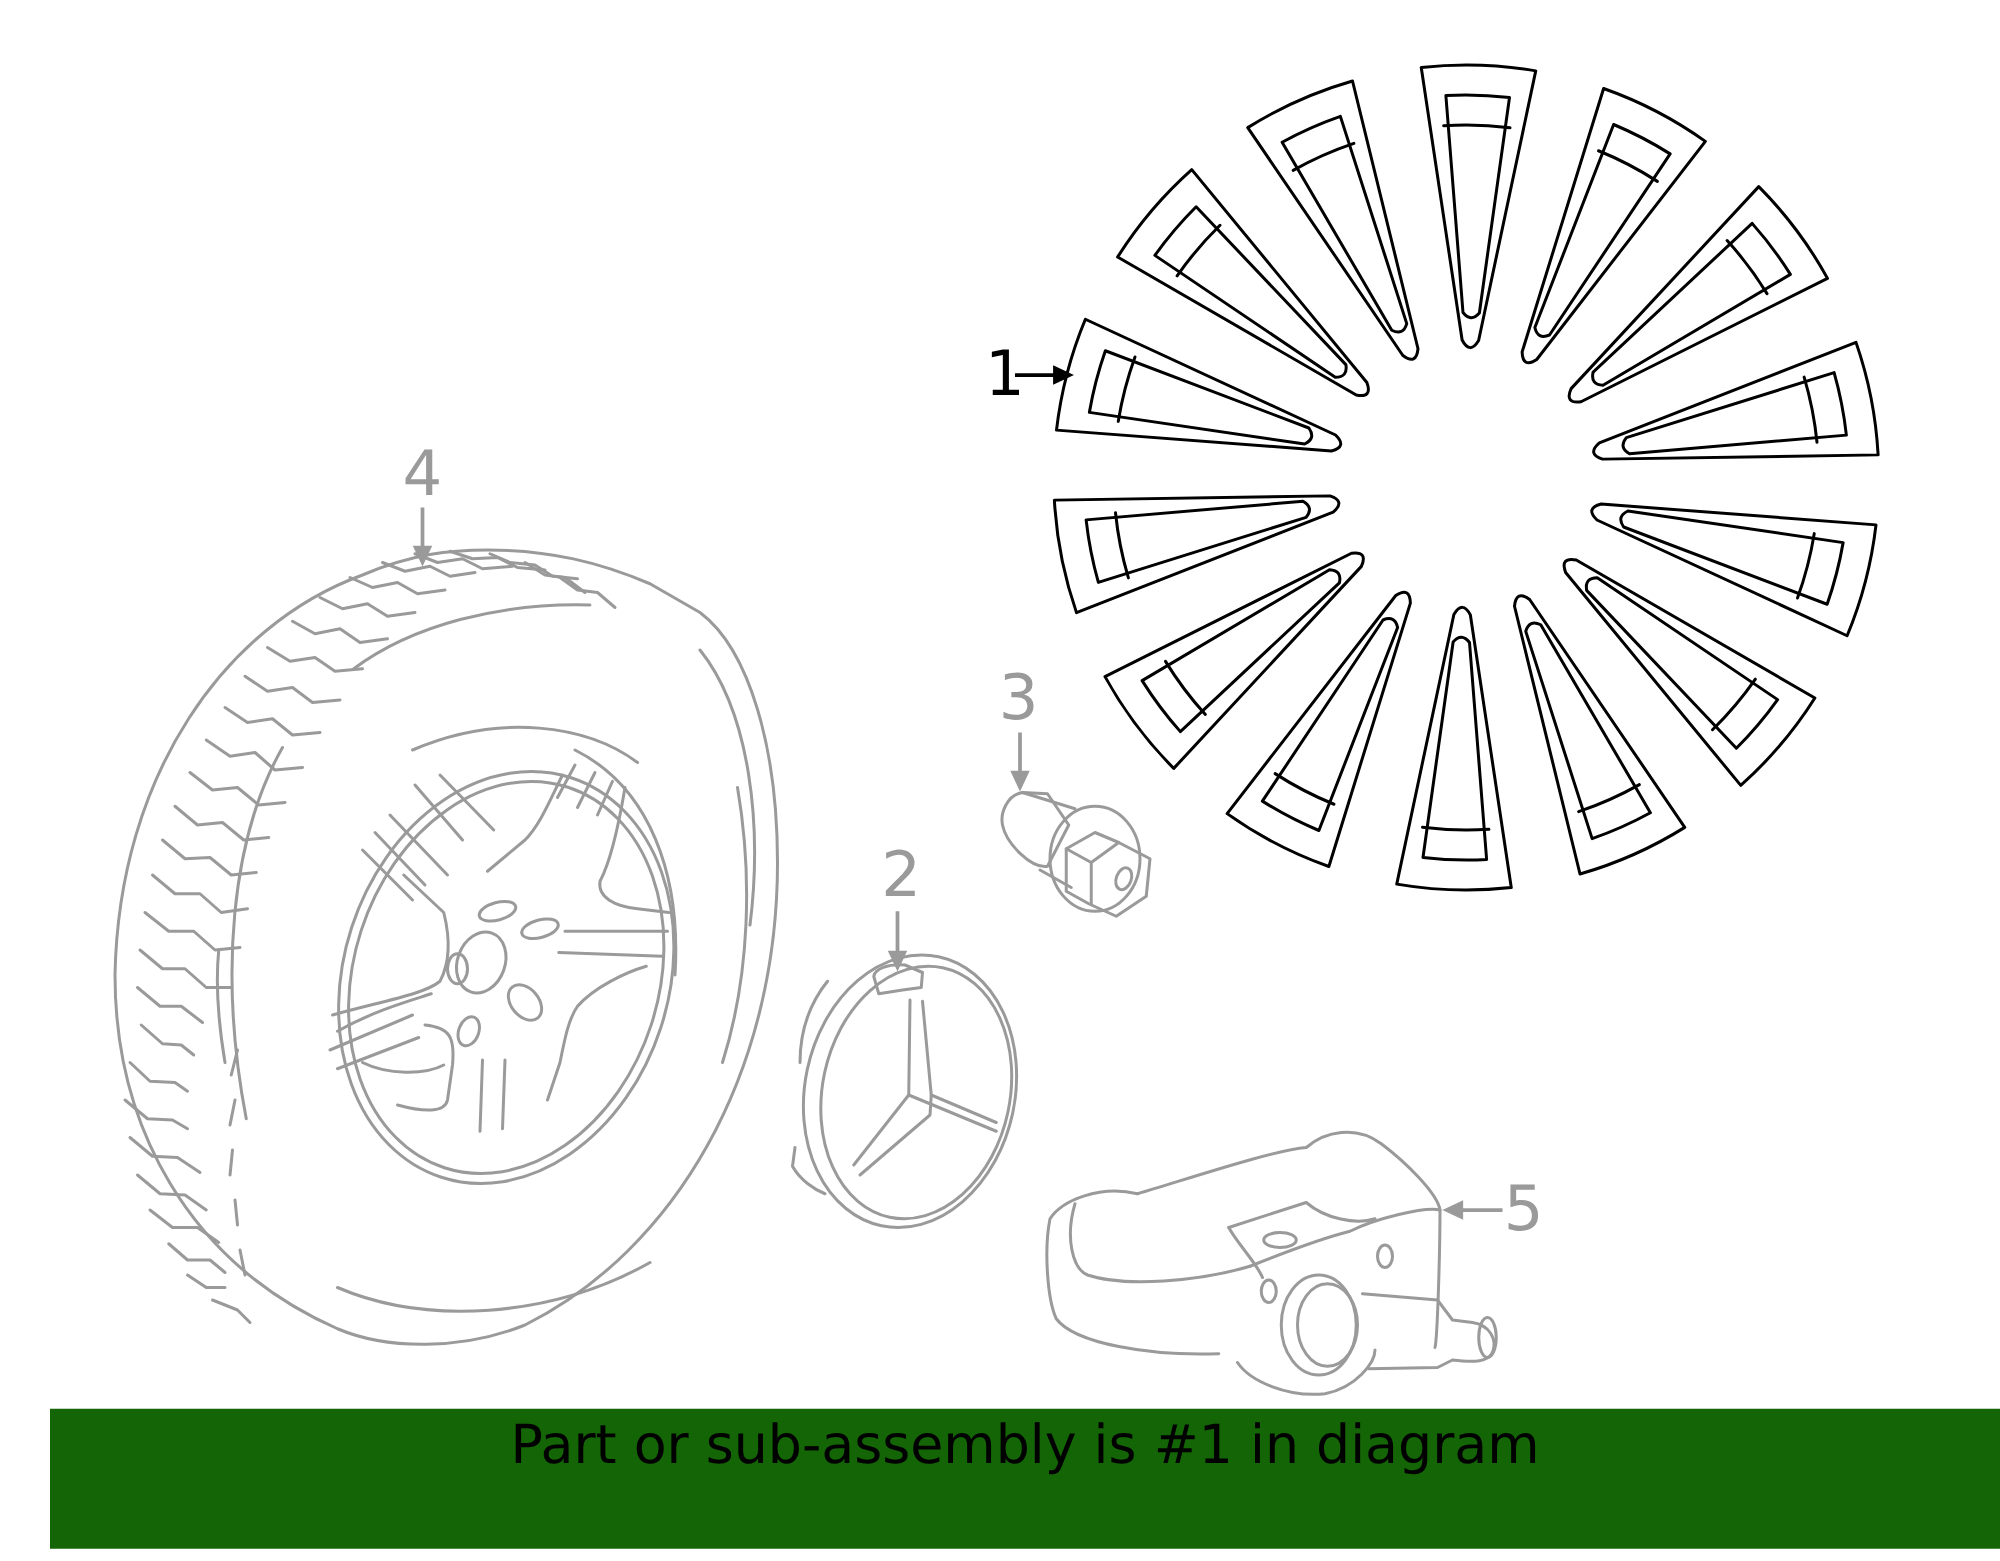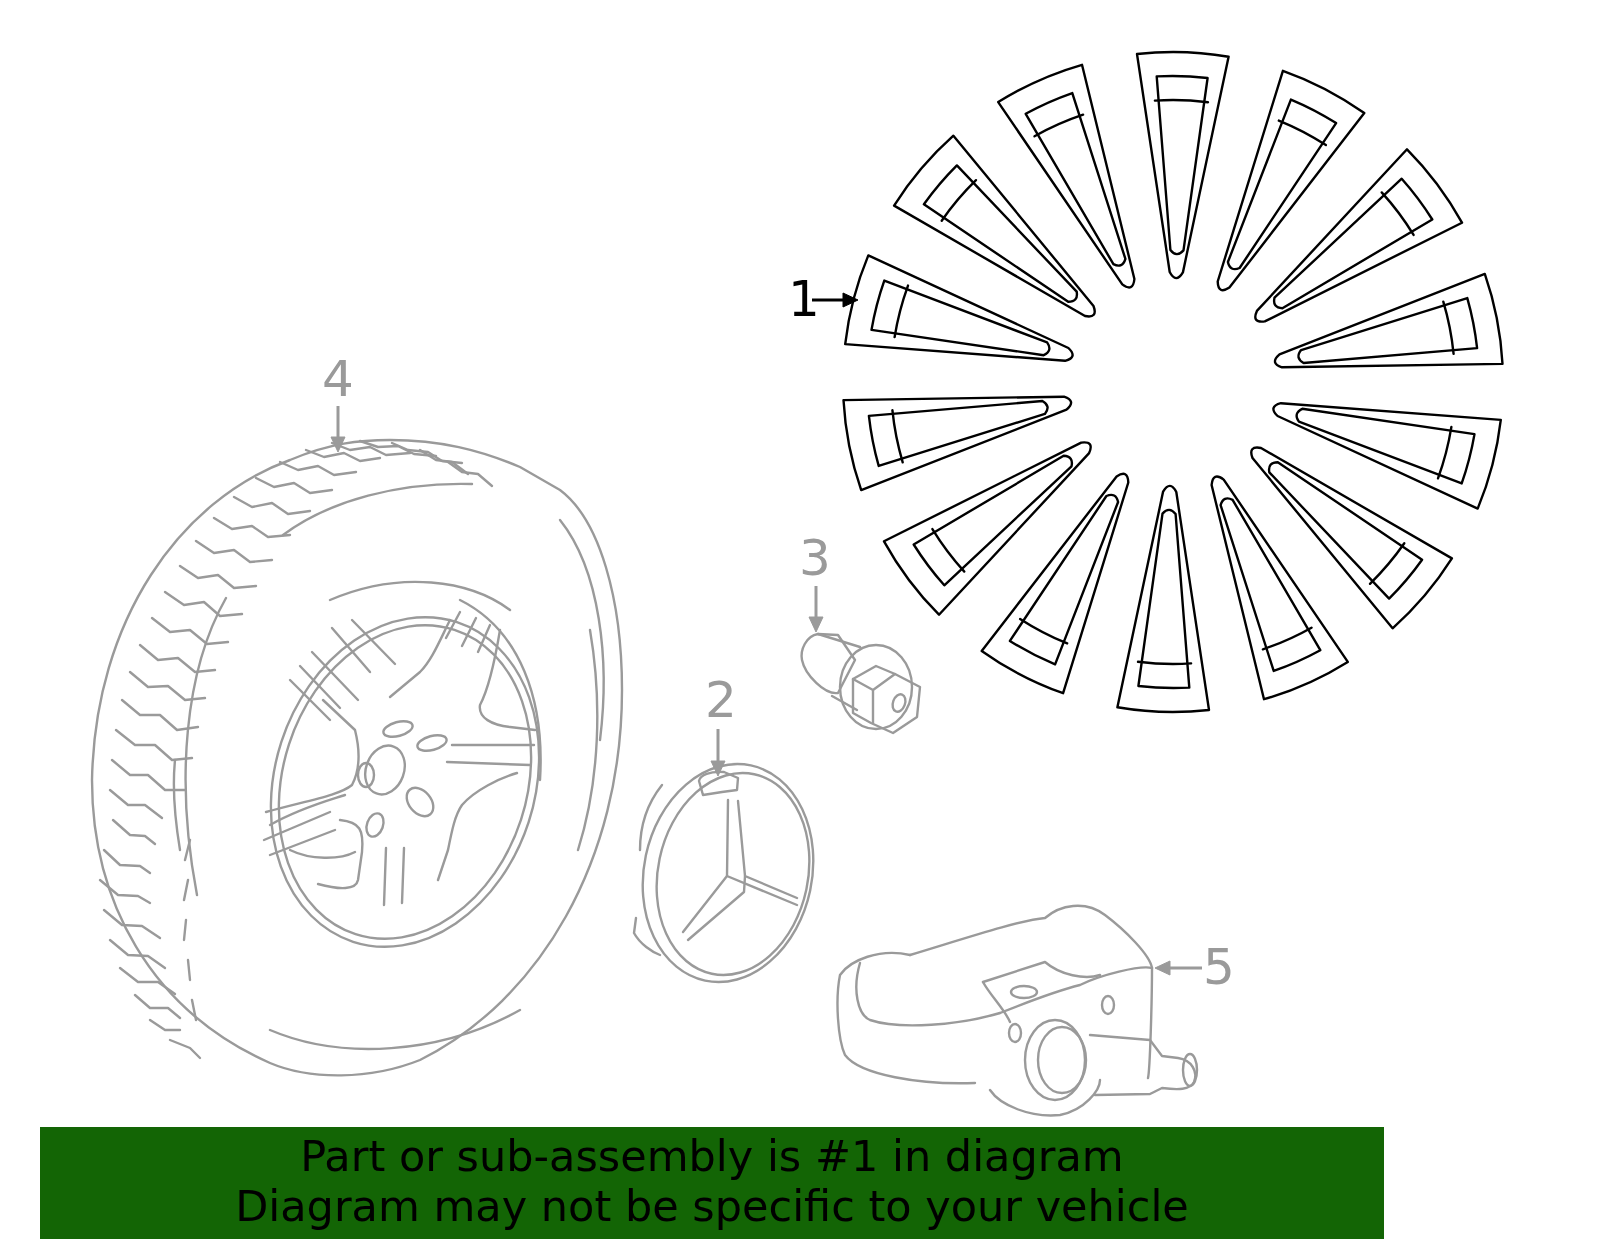--- a/index.html
+++ b/index.html
@@ -2,21 +2,21 @@
 <html><head>
 <meta charset="utf-8">
 <style>
   html, body { margin: 0; padding: 0; background: #ffffff; }
   body { width: 1600px; height: 1249px; position: relative; overflow: hidden;
          font-family: "DejaVu Sans", sans-serif; }
   #diagram { position: absolute; left: 0; top: 0; width: 1600px; height: 1249px; }
   .callout { position: absolute; font-family: "DejaVu Sans", sans-serif;
              font-size: 50px; line-height: 1; color: #9a9a9a; }
   .callout.active { color: #000000; }
-  #banner { position: absolute; left: 40px; top: 1127px; width: 1344px; height: 112px;
+  #banner { position: absolute; left: 40px; top: 1127px; width: 1560px; height: 112px;
             background: #136505; color: #000000; text-align: center;
             font-family: "DejaVu Sans", sans-serif; font-size: 43px; line-height: 50px;
             padding-top: 4px; box-sizing: border-box; }
   #banner div { white-space: nowrap; }
 </style>
 </head>
 <body>
 
 <svg id="diagram" viewBox="0 0 1600 1249" xmlns="http://www.w3.org/2000/svg">
 
@@ -197,14 +197,13 @@
 </svg>
 
 <div class="callout active" style="left:788px; top:274px;">1</div>
 <div class="callout" style="left:705px; top:675px;">2</div>
 <div class="callout" style="left:799px; top:533px;">3</div>
 <div class="callout" style="left:322px; top:354px;">4</div>
 <div class="callout" style="left:1203px; top:942px;">5</div>
 
 <div id="banner">
   <div>Part or sub-assembly is #1 in diagram</div>
-  <div>Diagram may not be specific to your vehicle</div>
 </div>
 
 </body></html>

